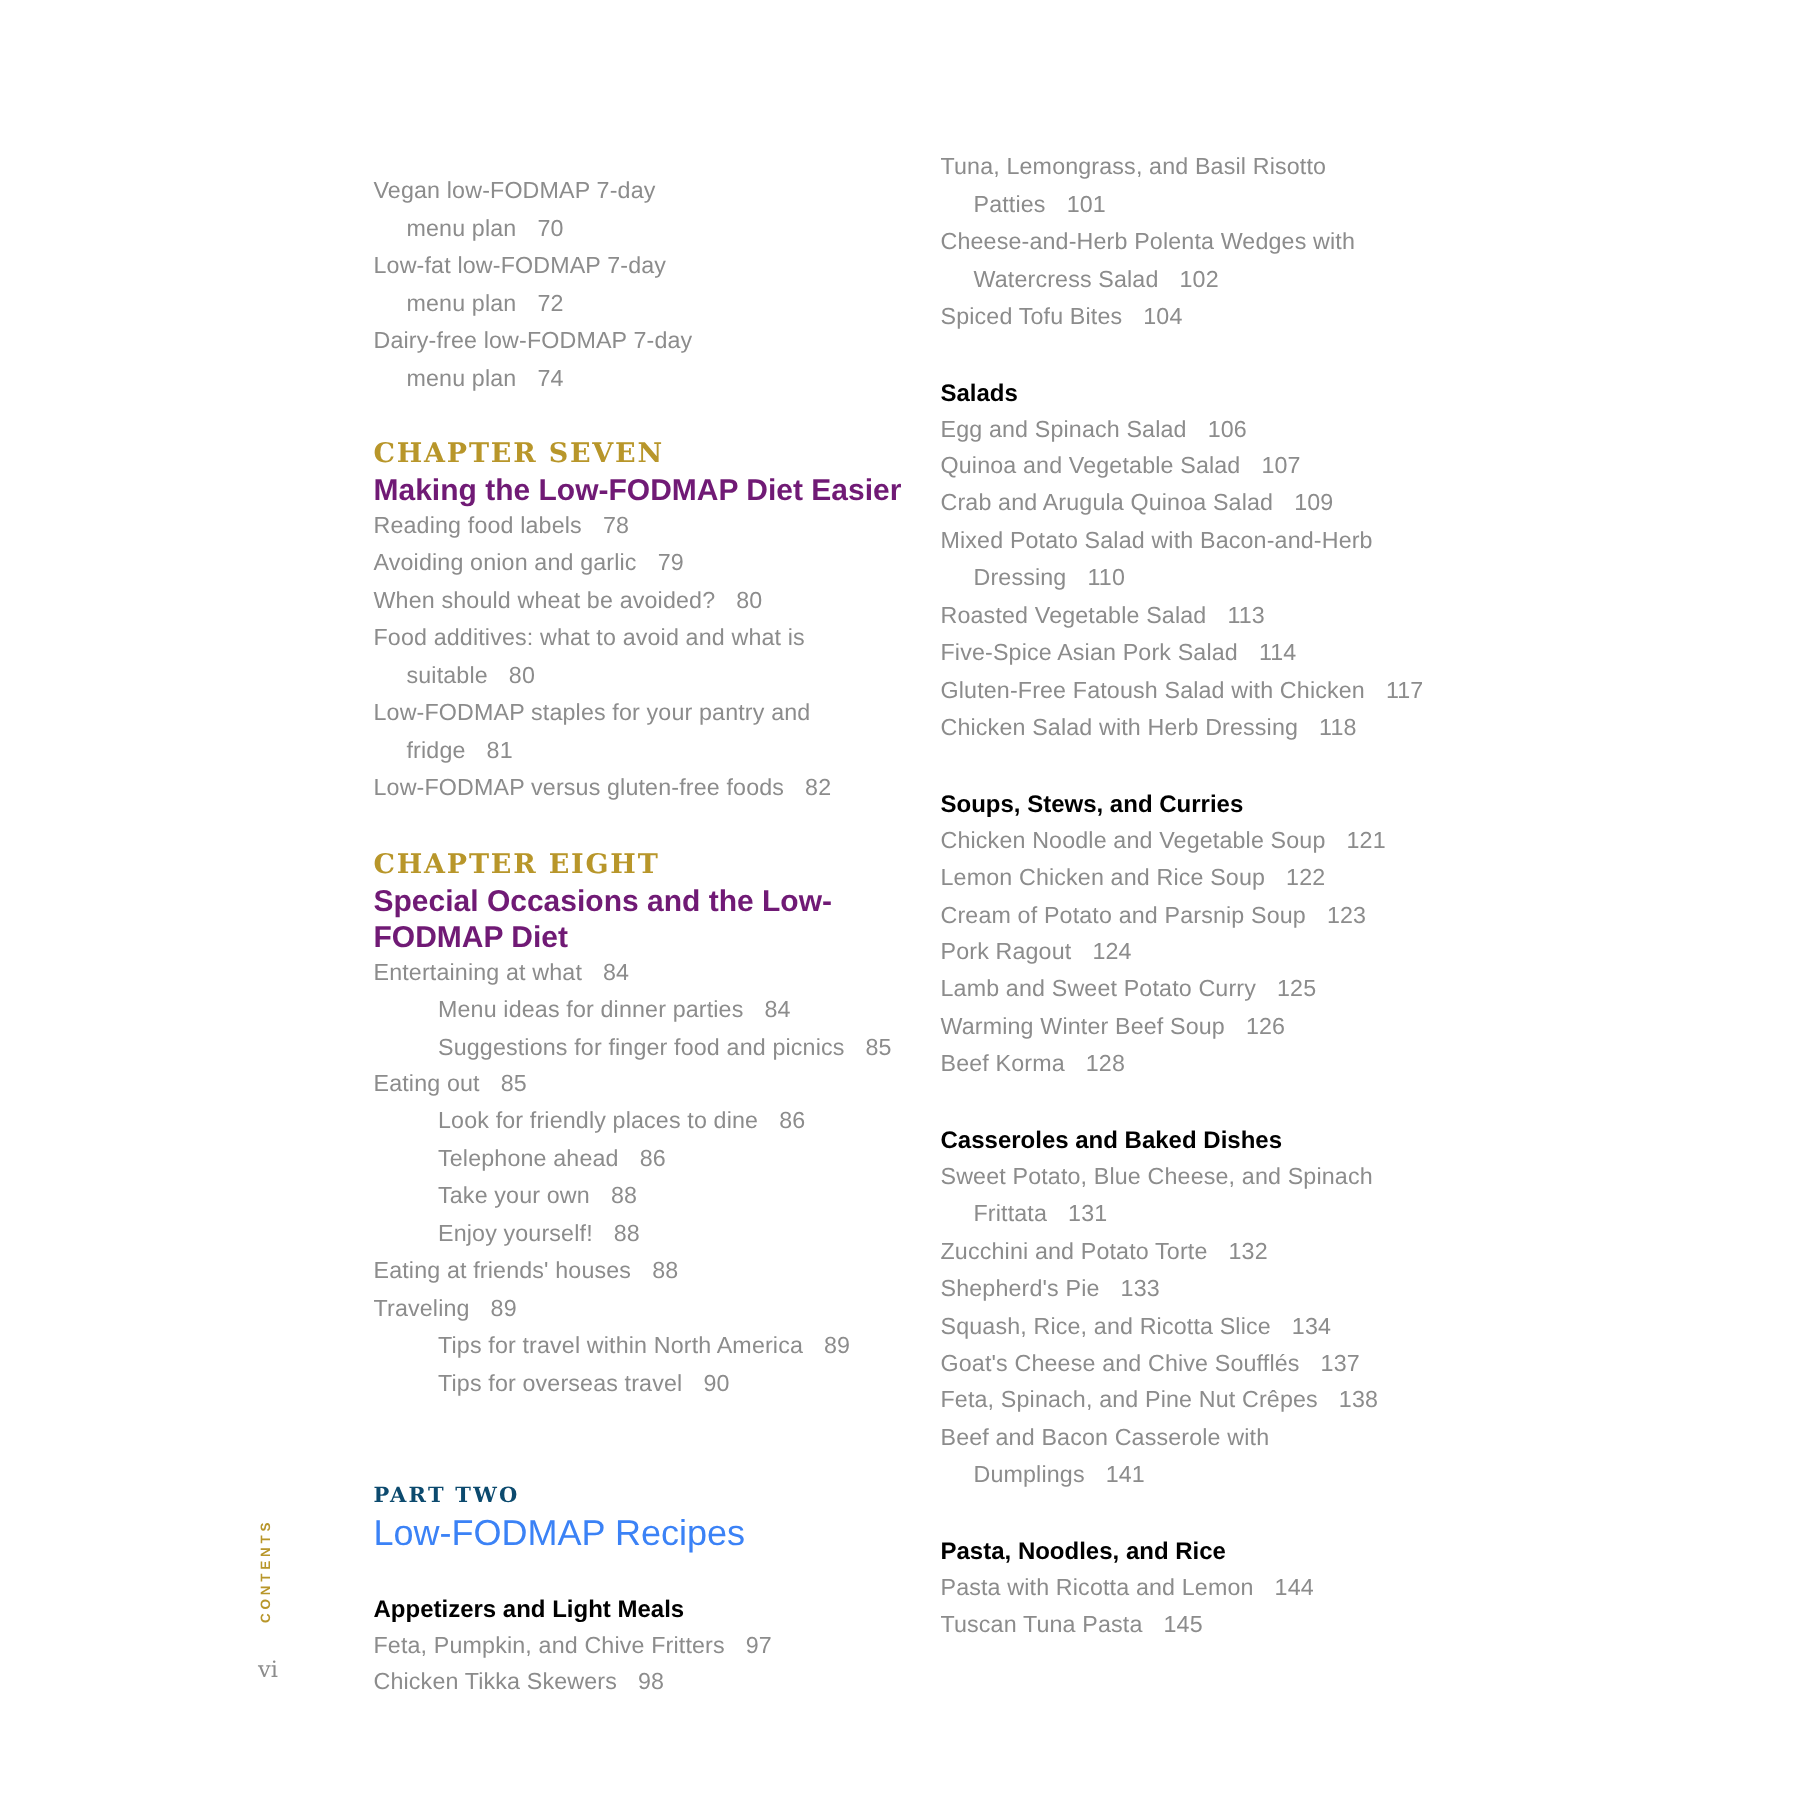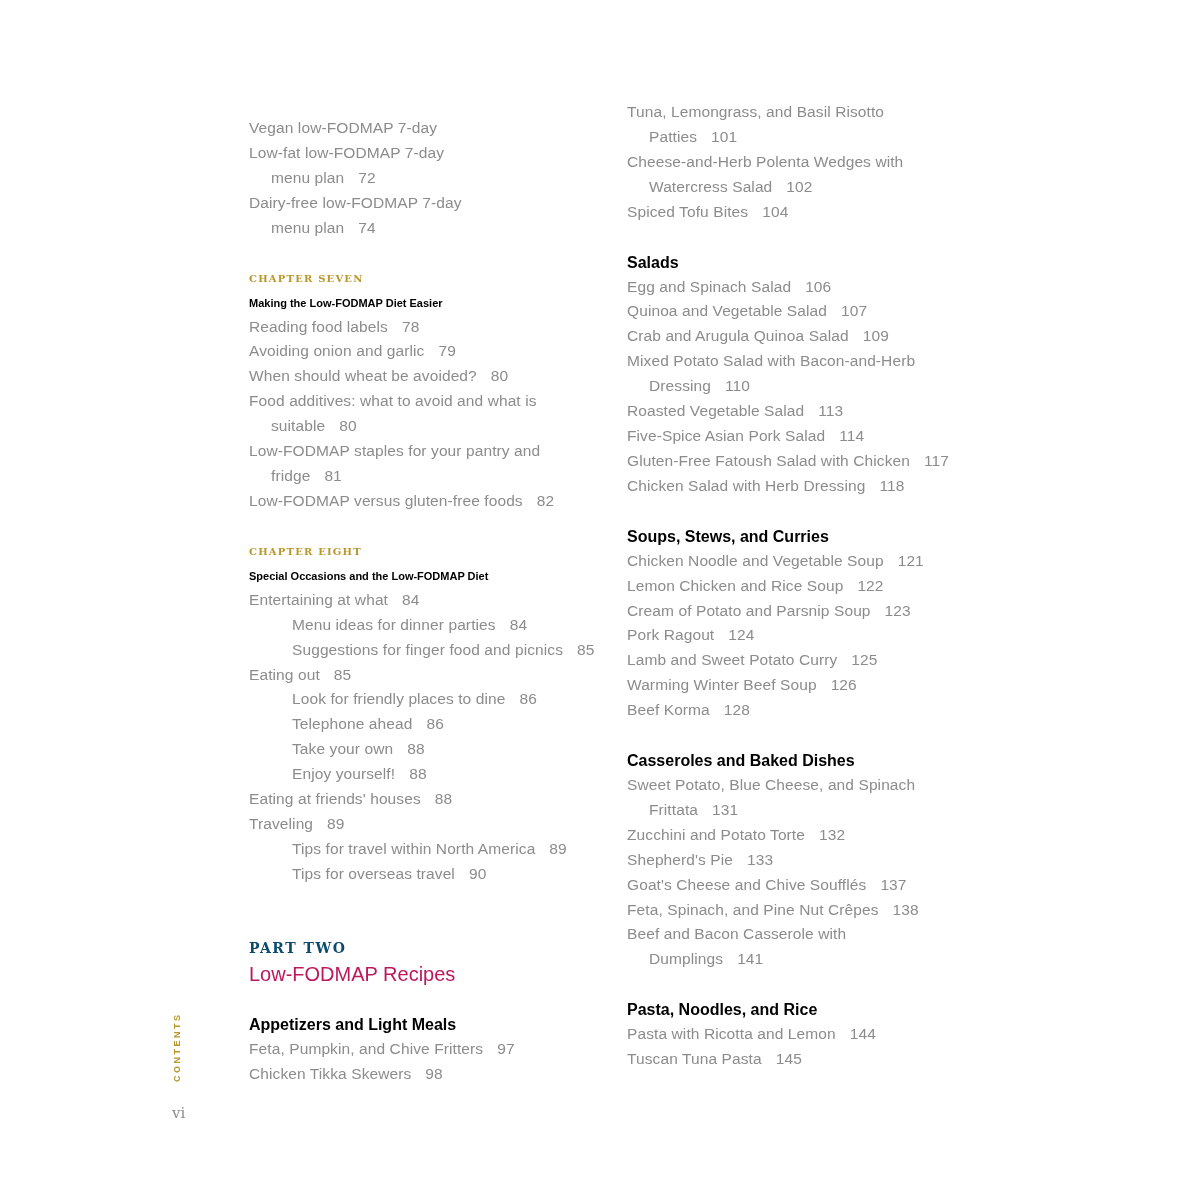--- a/index.html
+++ b/index.html
@@ -5,42 +5,43 @@
     html, body { margin: 0; padding: 0; background: #ffffff; }
     body { width: 1200px; height: 1200px; position: relative; overflow: hidden;
            font-family: "Liberation Sans", sans-serif; color: #8a8a8a; }
     .col { position: absolute; top: 100px; width: 370px; }
     .col.left { left: 249px; margin-top: 16px; }
     .col.right { left: 627px; }
     .line { font-size: 15.5px; line-height: 24.9px; white-space: nowrap; color: #8c8c8c; letter-spacing: 0.1px; }
     .line .pg { margin-left: 14px; }
     .indent1 { padding-left: 22px; }
     .indent2 { padding-left: 43px; }
-    .chapter-label { font-family: "DejaVu Serif", serif; font-weight: bold; font-size: 10px;
+    .chapter-label { font-family: "DejaVu Serif", serif; font-weight: bold; font-size: 18px;
                      letter-spacing: 1.2px; line-height: 25px; color: #b8962a; }
-    .chapter-title { font-weight: bold; font-size: 11px; line-height: 24px; color: #000000; }
+    .chapter-title { font-weight: bold; font-size: 20px; line-height: 24px; color: #701a75; }
     .section-title { font-weight: bold; font-size: 16px; line-height: 25px; color: #000000; }
     .part-label { font-family: "DejaVu Serif", serif; font-weight: bold; font-size: 14px;
                   letter-spacing: 1.5px; line-height: 26px; color: #0c4a6e; }
-    .part-title { font-size: 20px; line-height: 26px; color: #be185d; }
+    .part-title { font-size: 24px; line-height: 26px; color: #3b82f6; }
     .gap-sm { height: 25px; }
     .gap-md { height: 25px; }
     .gap-lg { height: 48px; }
     .side-label { position: absolute; left: 172px; top: 1005px; width: 14px; height: 85px;
                   writing-mode: vertical-rl; transform: rotate(180deg);
                   font-family: "Liberation Sans", sans-serif; font-size: 9px; letter-spacing: 2.5px;
                   color: #b8962a; font-weight: bold; text-align: center; }
     .page-number { position: absolute; left: 172px; top: 1104px; font-family: "DejaVu Serif", serif;
                    font-size: 15px; color: #8c8c8c; text-align: right; }
   </style>
 </head>
 <body>
 
 <div class="col left">
   <div class="line"><span>Vegan low-FODMAP 7-day</span></div>
+  <div class="line indent1"><span>menu plan</span><span class="pg">70</span></div>
   <div class="line"><span>Low-fat low-FODMAP 7-day</span></div>
   <div class="line indent1"><span>menu plan</span><span class="pg">72</span></div>
   <div class="line"><span>Dairy-free low-FODMAP 7-day</span></div>
   <div class="line indent1"><span>menu plan</span><span class="pg">74</span></div>
 
   <div class="gap-md"></div>
 
   <div class="chapter-label">CHAPTER SEVEN</div>
   <div class="chapter-title">Making the Low-FODMAP Diet Easier</div>
   <div class="line"><span>Reading food labels</span><span class="pg">78</span></div>
@@ -112,20 +113,21 @@
   <div class="line"><span>Warming Winter Beef Soup</span><span class="pg">126</span></div>
   <div class="line"><span>Beef Korma</span><span class="pg">128</span></div>
 
   <div class="gap-sm"></div>
 
   <div class="section-title">Casseroles and Baked Dishes</div>
   <div class="line"><span>Sweet Potato, Blue Cheese, and Spinach</span></div>
   <div class="line indent1"><span>Frittata</span><span class="pg">131</span></div>
   <div class="line"><span>Zucchini and Potato Torte</span><span class="pg">132</span></div>
   <div class="line"><span>Shepherd's Pie</span><span class="pg">133</span></div>
+  <div class="line"><span>Squash, Rice, and Ricotta Slice</span><span class="pg">134</span></div>
   <div class="line"><span>Goat's Cheese and Chive Soufflés</span><span class="pg">137</span></div>
   <div class="line"><span>Feta, Spinach, and Pine Nut Crêpes</span><span class="pg">138</span></div>
   <div class="line"><span>Beef and Bacon Casserole with</span></div>
   <div class="line indent1"><span>Dumplings</span><span class="pg">141</span></div>
 
   <div class="gap-sm"></div>
 
   <div class="section-title">Pasta, Noodles, and Rice</div>
   <div class="line"><span>Pasta with Ricotta and Lemon</span><span class="pg">144</span></div>
   <div class="line"><span>Tuscan Tuna Pasta</span><span class="pg">145</span></div>

